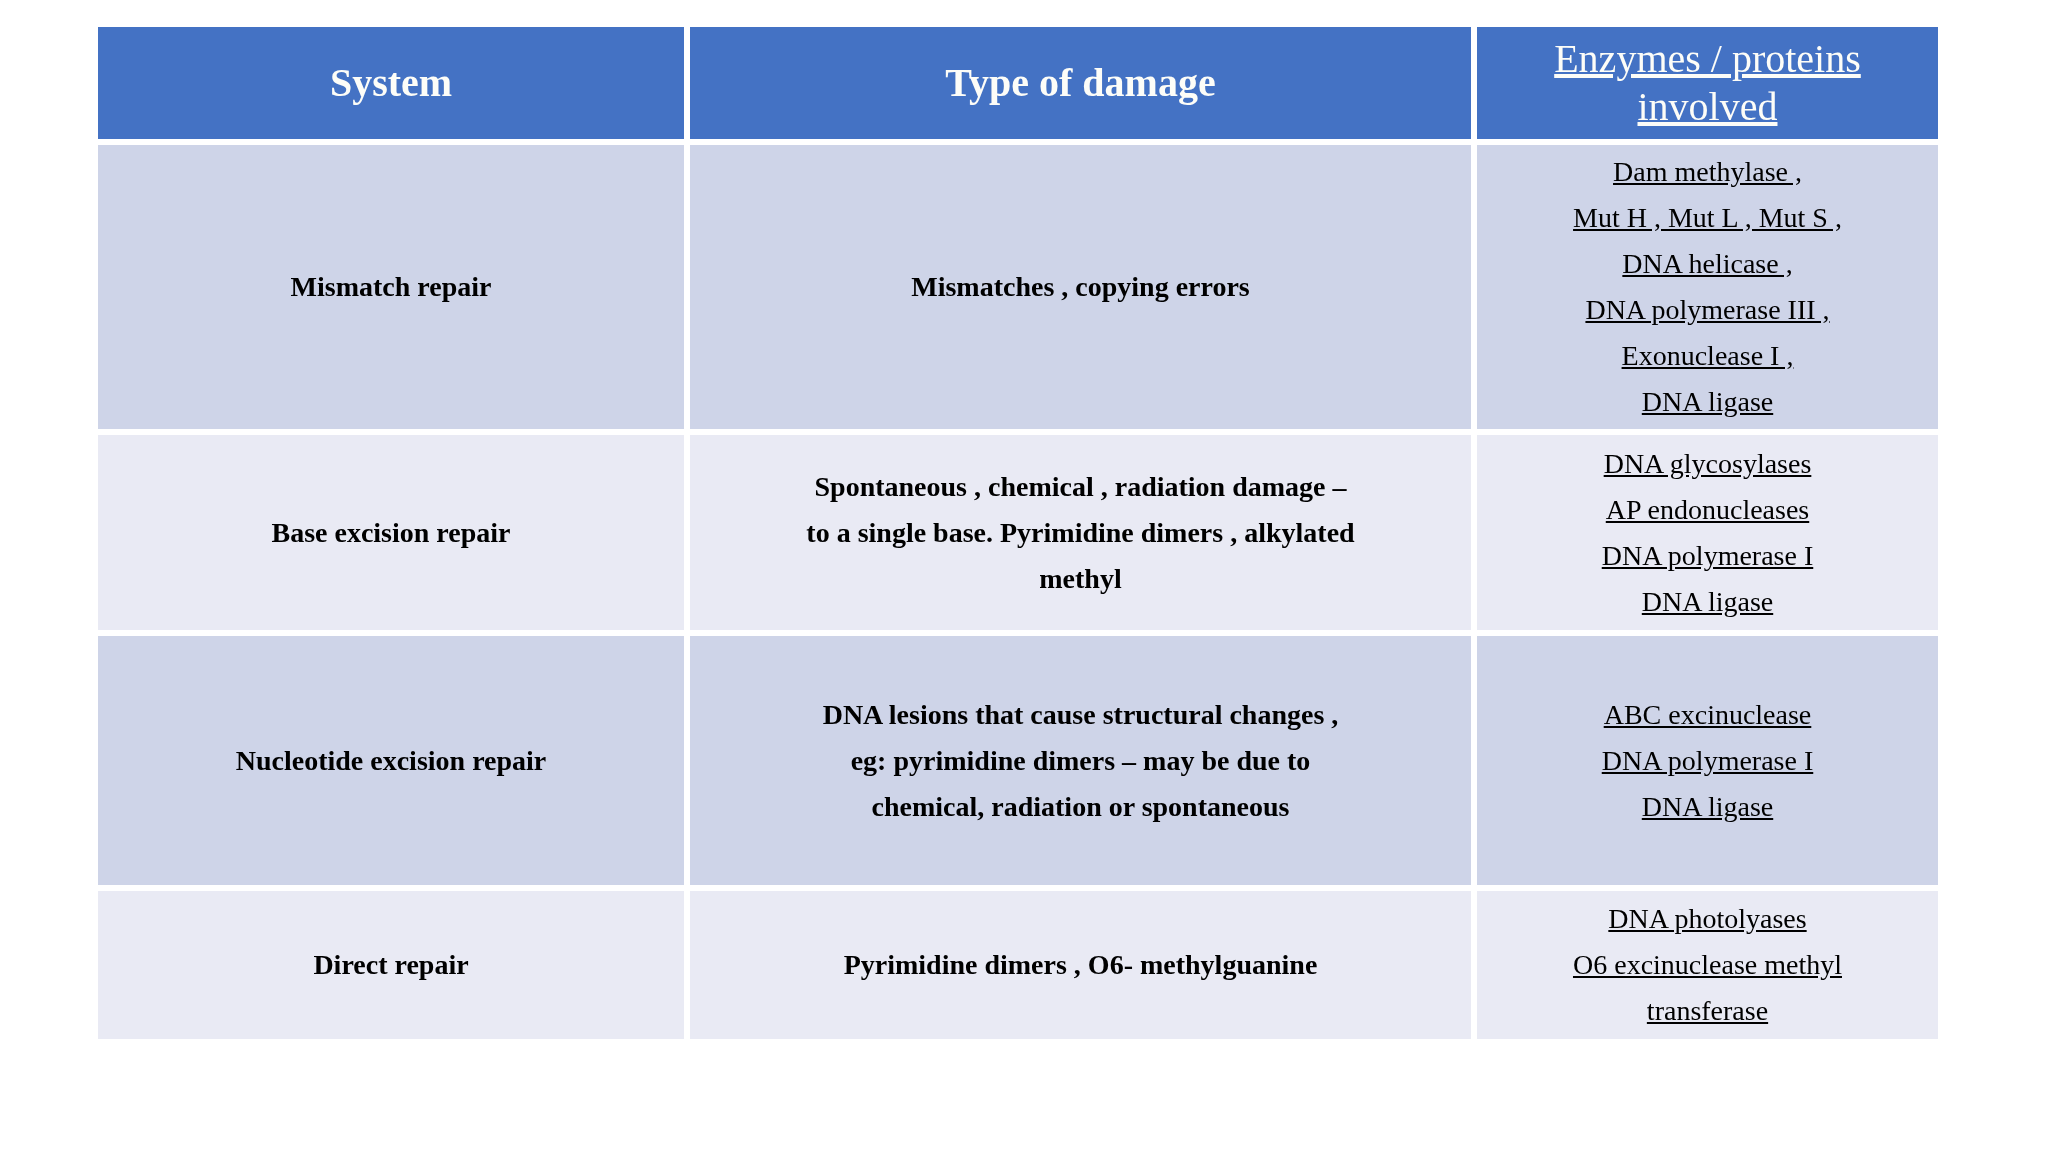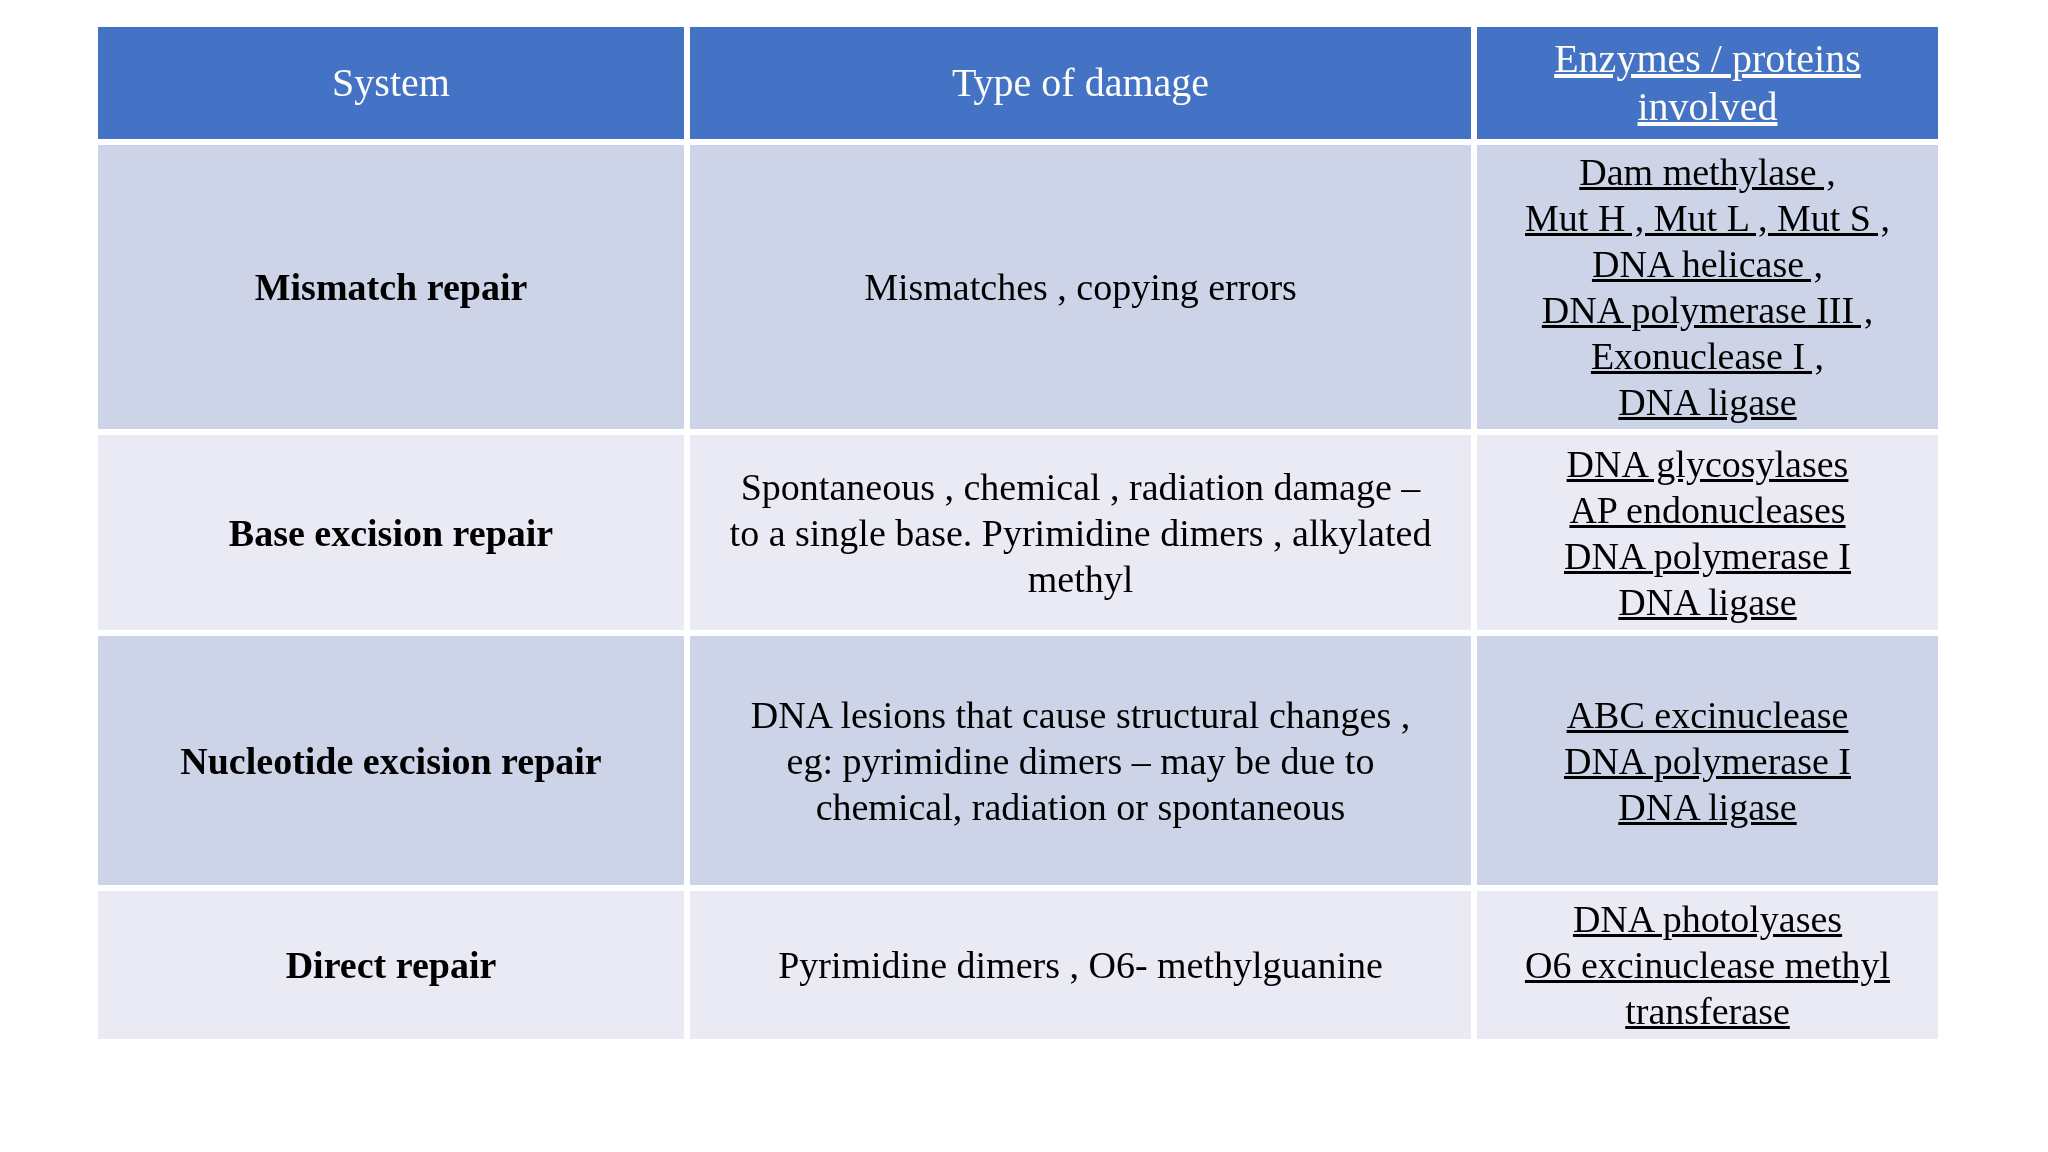--- a/index.html
+++ b/index.html
@@ -25,34 +25,34 @@
   .row:nth-child(1) { height: 112px; }
   .row:nth-child(2) { height: 283px; }
   .row:nth-child(3) { height: 195px; }
   .row:nth-child(4) { height: 249px; }
   .row:nth-child(5) { height: 148px; }
   .cell {
     display: table-cell;
     vertical-align: middle;
     text-align: center;
     padding: 4px 8px;
-    font-size: 38px;
+    font-size: 28px;
     line-height: 46px;
     color: #000000;
   }
   .w0 { width: 570px; }
-  .w1 { width: 765px; }
+  .w1 { width: 765px; font-weight: bold; }
   .w2 { width: 445px; text-decoration: underline; }
   .header-row .cell {
     background: #4472C4;
     color: #FDFDF8;
     font-size: 40px;
     line-height: 48px;
   }
-  .header-row .cell.w0 { font-weight: normal; }
+  .header-row .cell.w0 { font-weight: bold; }
   .band-dark  .cell { background: #CED4E8; }
   .band-light .cell { background: #E9EAF4; }
   .system-cell { font-weight: bold; text-align: center; }
   .line { white-space: nowrap; }
 </style>
 </head>
 <body>
 
 <div class="slide">
   <div class="tbl" id="repair-table">

